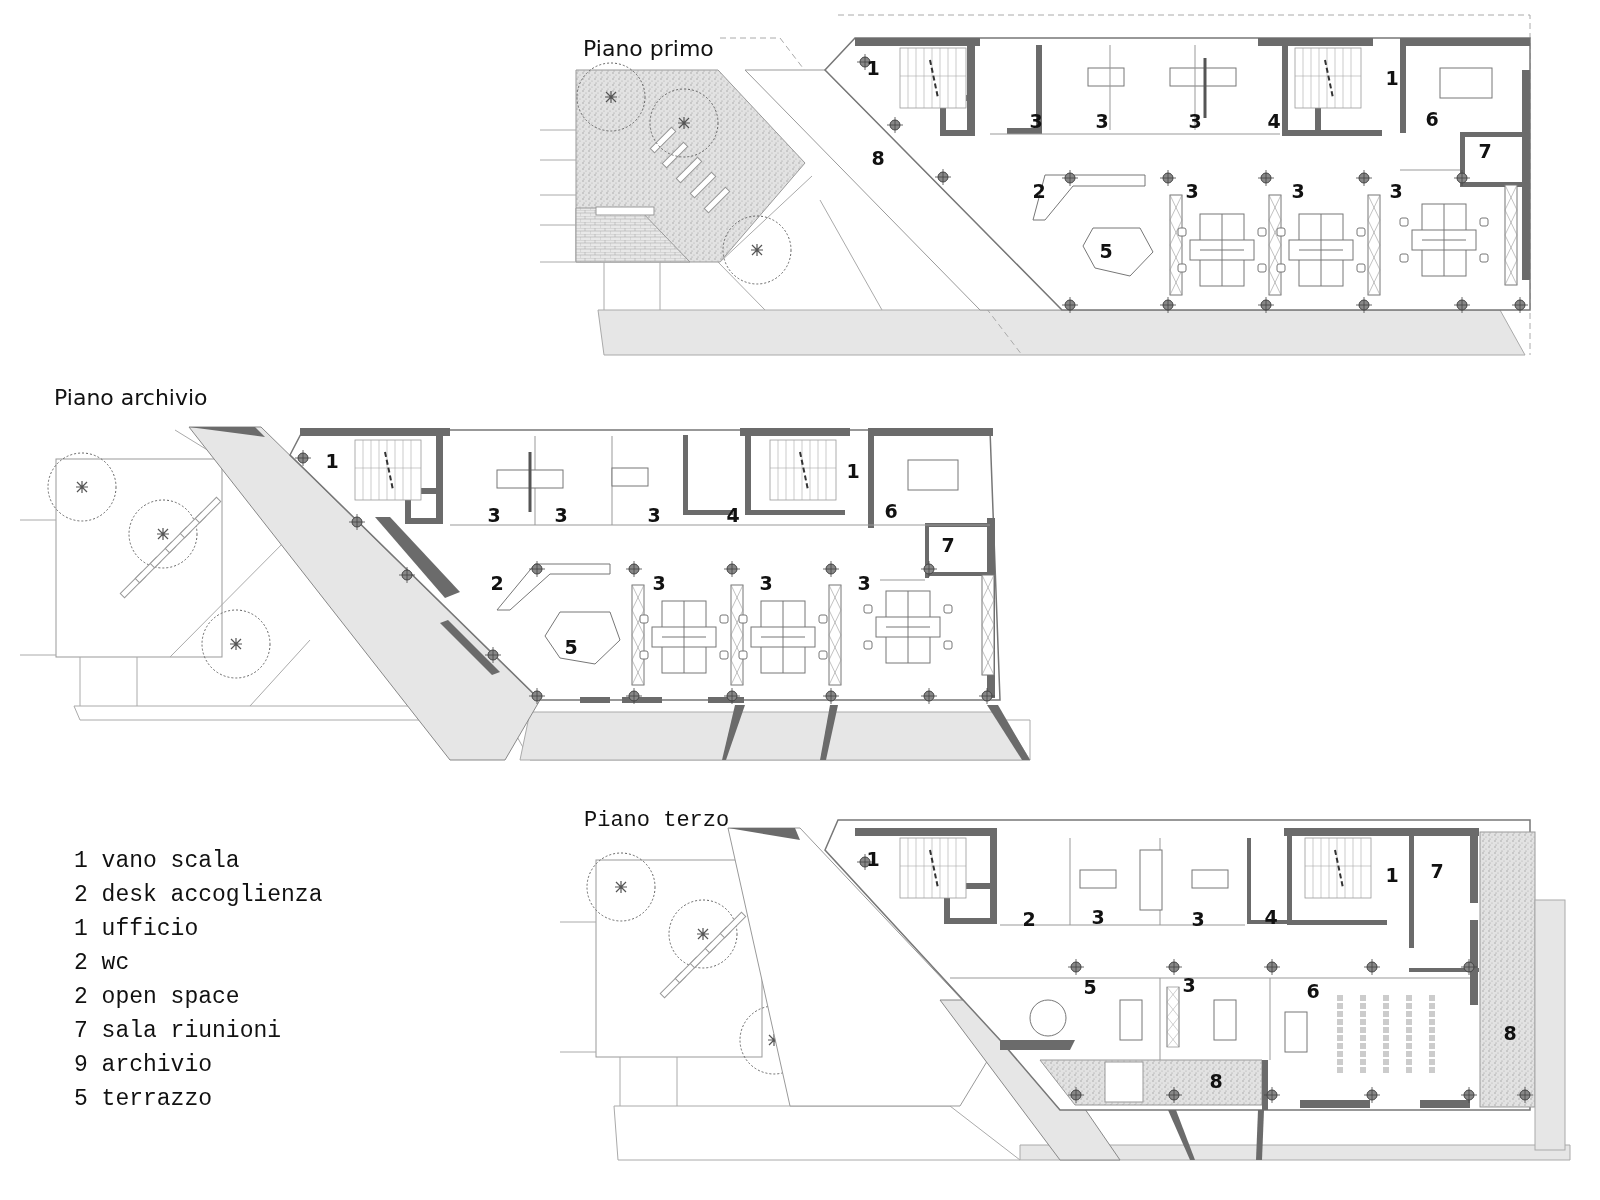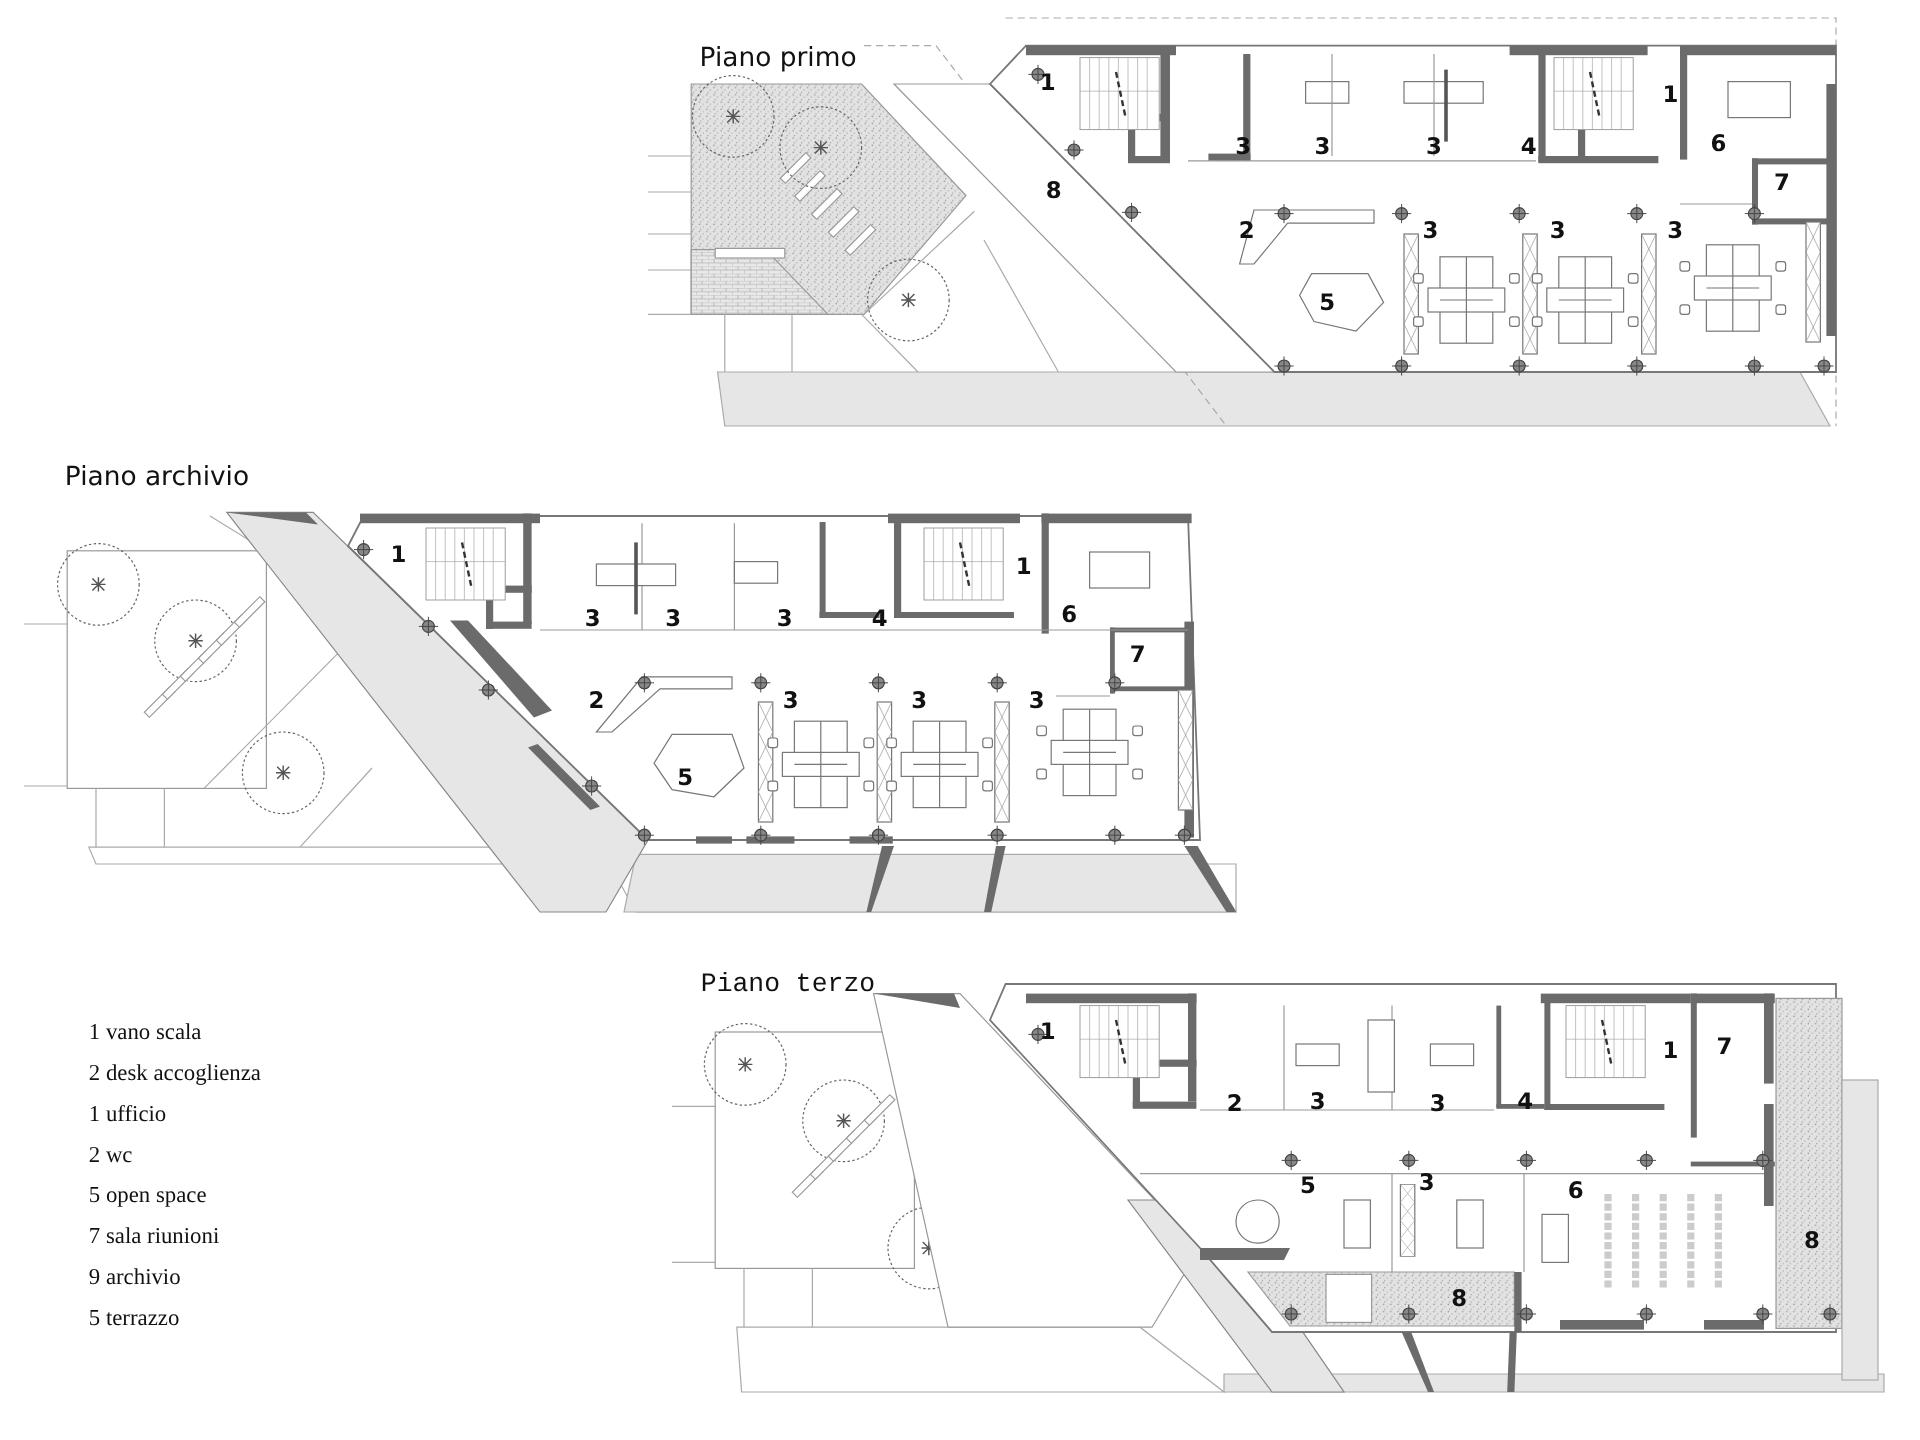--- a/index.html
+++ b/index.html
@@ -1,19 +1,19 @@
 <!DOCTYPE html>
 <html><head>
 <meta charset="utf-8">
 <style>
   html, body { margin:0; padding:0; background:#ffffff; }
   body { width:1600px; height:1200px; position:relative; overflow:hidden; font-family:"DejaVu Sans", sans-serif; }
   .title { position:absolute; font-size:22px; color:#111; font-family:"DejaVu Sans", sans-serif; }
   .legend { position:absolute; left:74px; top:844px; }
-  .legend-item { font-size:19px; color:#111; height:34px; line-height:34px; font-family:Liberation Serif, serif; }
+  .legend-item { font-size:23px; color:#111; height:34px; line-height:34px; font-family:Liberation Mono, monospace; }
   svg { position:absolute; left:0; top:0; }
   .lbl { font-family:"DejaVu Sans", sans-serif; font-weight:bold; font-size:19px; fill:#111; }
 </style>
 </head>
 <body>
 
 <svg width="1600" height="1200" viewBox="0 0 1600 1200">
   <defs>
     <pattern id="gravel" width="6" height="6" patternUnits="userSpaceOnUse">
       <rect width="6" height="6" fill="#e2e2e2"></rect>
@@ -352,17 +352,17 @@
 
 <div class="title" style="left:583px; top:36px;">Piano primo</div>
 <div class="title" style="left:54px; top:385px;">Piano archivio</div>
 <div class="title" style="left:584px; top:808px;font-family:Liberation Mono, monospace;">Piano terzo</div>
 
 <div class="legend">
   <div class="legend-item">1 vano scala</div>
   <div class="legend-item">2 desk accoglienza</div>
   <div class="legend-item">1 ufficio</div>
   <div class="legend-item">2 wc</div>
-  <div class="legend-item">5 open space</div>
+  <div class="legend-item">2 open space</div>
   <div class="legend-item">7 sala riunioni</div>
   <div class="legend-item">9 archivio</div>
   <div class="legend-item">5 terrazzo</div>
 </div>
 
 </body></html>

